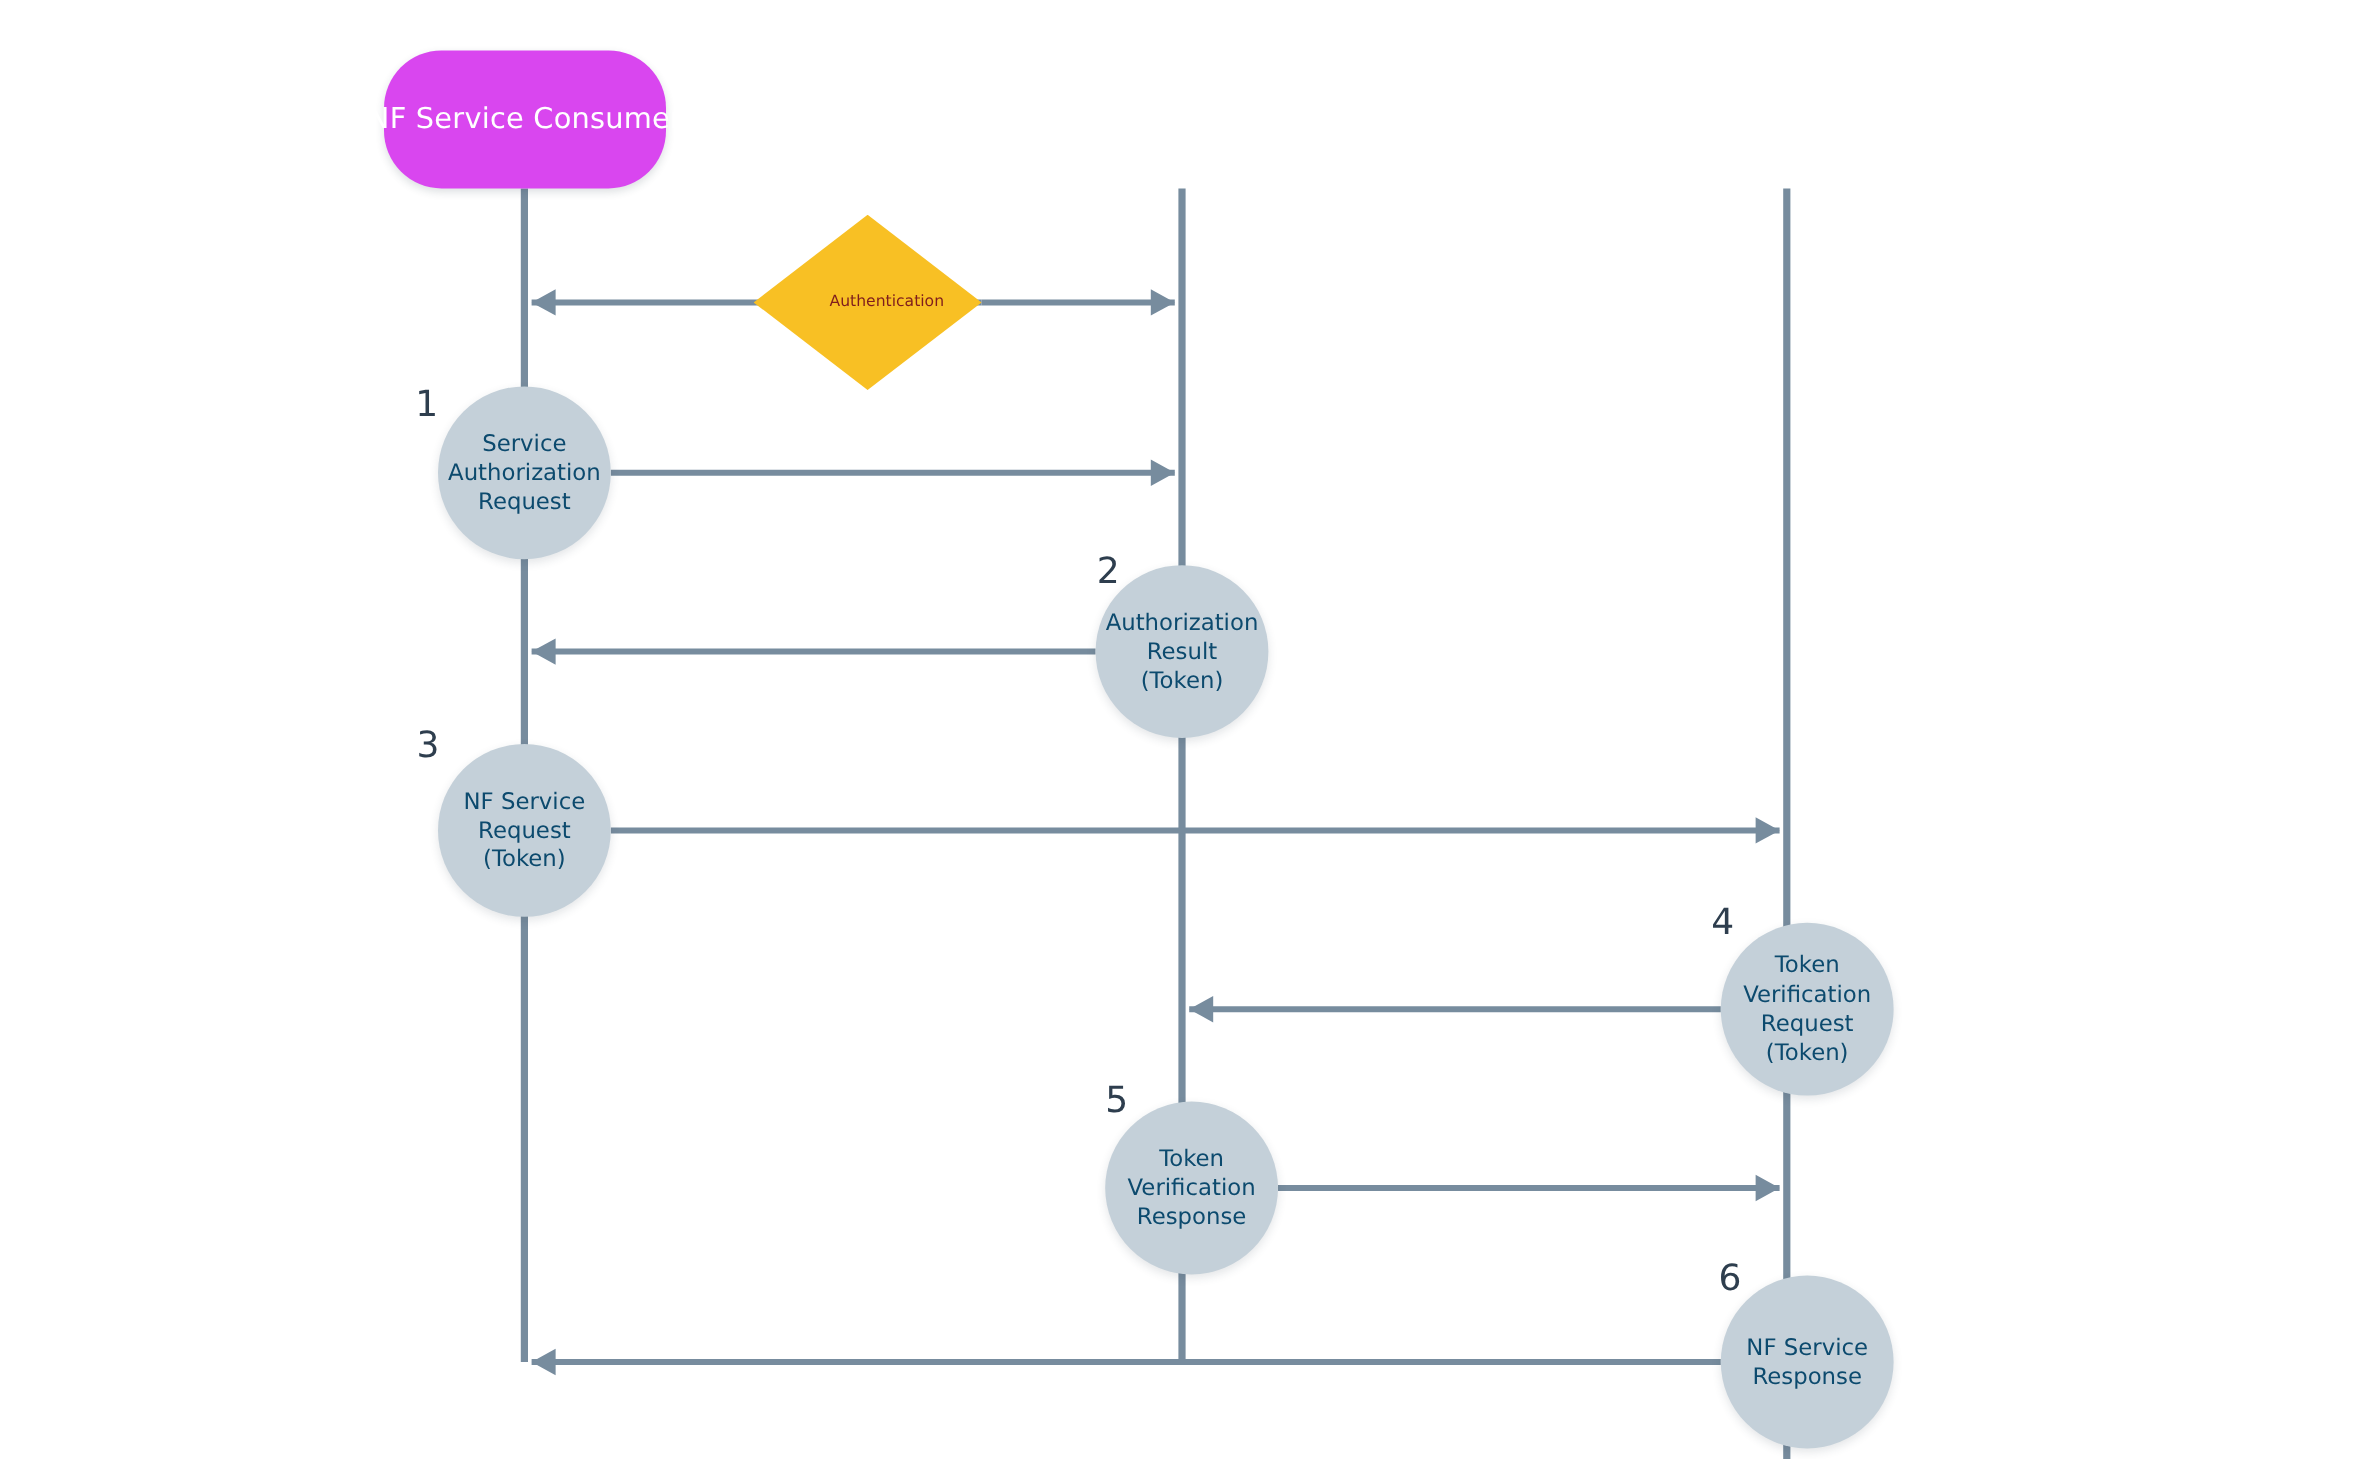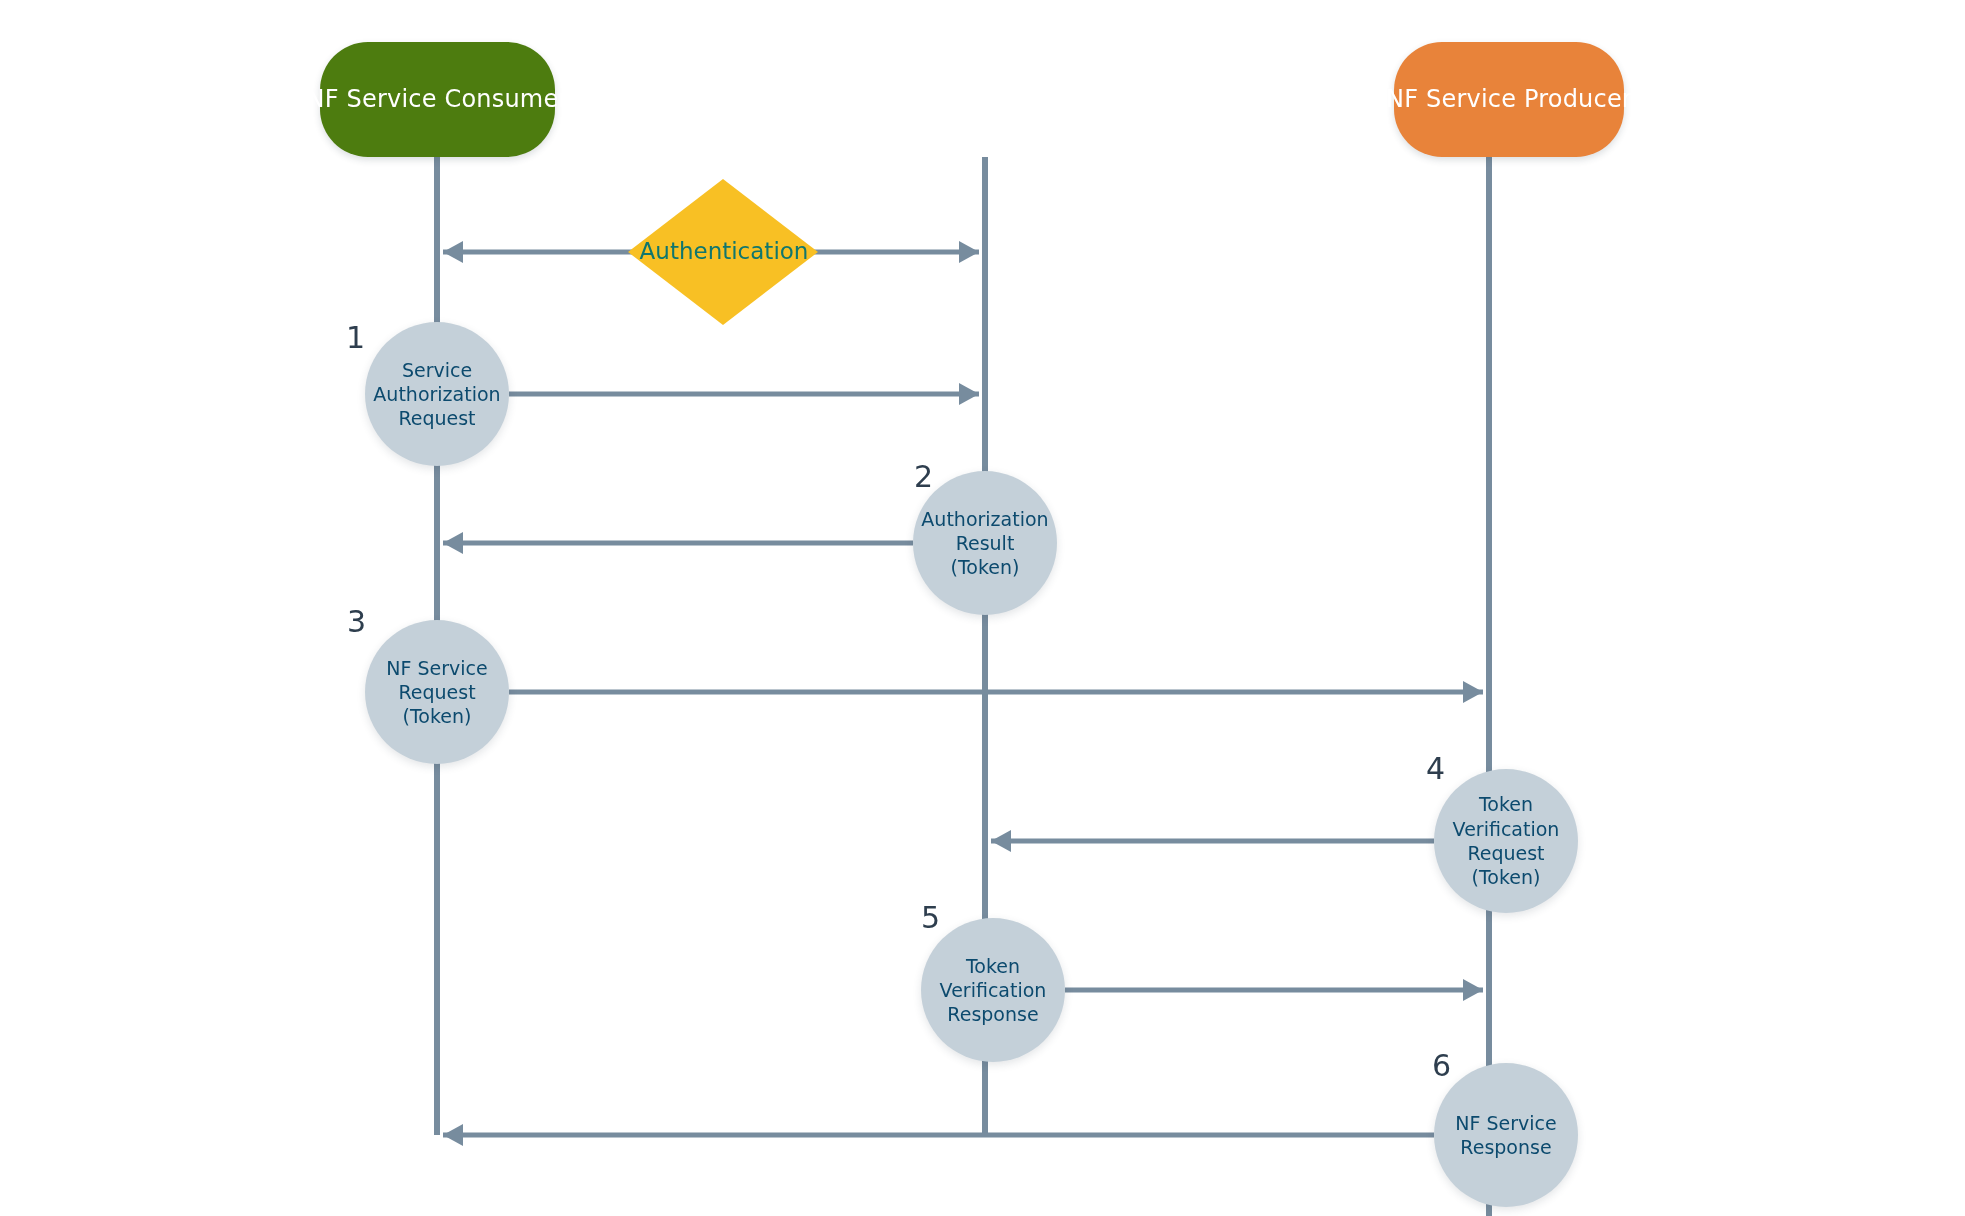--- a/index.html
+++ b/index.html
@@ -71,29 +71,29 @@
     line-height: 1;
     font-weight: 400;
   }
 
   
   .diamond-wrap {
     position: absolute;
   }
   .diamond-label {
     position: absolute;
-    left: 1px;
+    left: 16px;
     top: 0;
     width: 100%;
     height: 100%;
     display: flex;
     align-items: center;
     justify-content: center;
-    color: #0f766e;
-    font-size: 23px;
+    color: #7f1d1d;
+    font-size: 13px;
     line-height: 1.2;
     white-space: nowrap;
   }
 </style>
 </head>
 <body>
 
 <div id="canvas">
 
   <svg class="layer" viewBox="0 0 1965 1216" xmlns="http://www.w3.org/2000/svg">
@@ -138,25 +138,22 @@
       </g>
   </svg>
 
   <div class="diamond-wrap" id="decision-node" style="left: 628px; top: 179px; width: 190px; height: 146px;">
     <svg id="decision-svg" xmlns="http://www.w3.org/2000/svg" width="190" height="146" viewBox="0 0 190 146">
         <polygon points="95,0 190,73 95,146 0,73" fill="#f8c024"></polygon>
       </svg>
     <span class="diamond-label">Authentication</span>
   </div>
 
-  <div class="actor" id="actor-consumer" style="left: 320px; top: 42px; width: 235px; height: 115px; background: #4d7c0f;">
+  <div class="actor" id="actor-consumer" style="left: 320px; top: 42px; width: 235px; height: 115px; background: #d946ef;">
     <span class="actor-label">NF Service Consumer</span>
-  </div>
-  <div class="actor" id="actor-producer" style="left: 1394px; top: 42px; width: 230px; height: 115px; background: rgb(232, 131, 58);">
-    <span class="actor-label">NF Service Producer</span>
   </div>
 
   <div class="step" id="step-1" style="left: 365px; top: 322px; width: 144px; height: 144px; background: rgb(196, 208, 217);">
     <span class="step-label">Service
 Authorization
 Request</span>
   </div>
   <span class="step-num" id="num-1" style="left: 346px; top: 323px; color: rgb(46, 62, 78);">1</span>
 
   <div class="step" id="step-2" style="left: 913px; top: 471px; width: 144px; height: 144px; background: rgb(196, 208, 217);">

